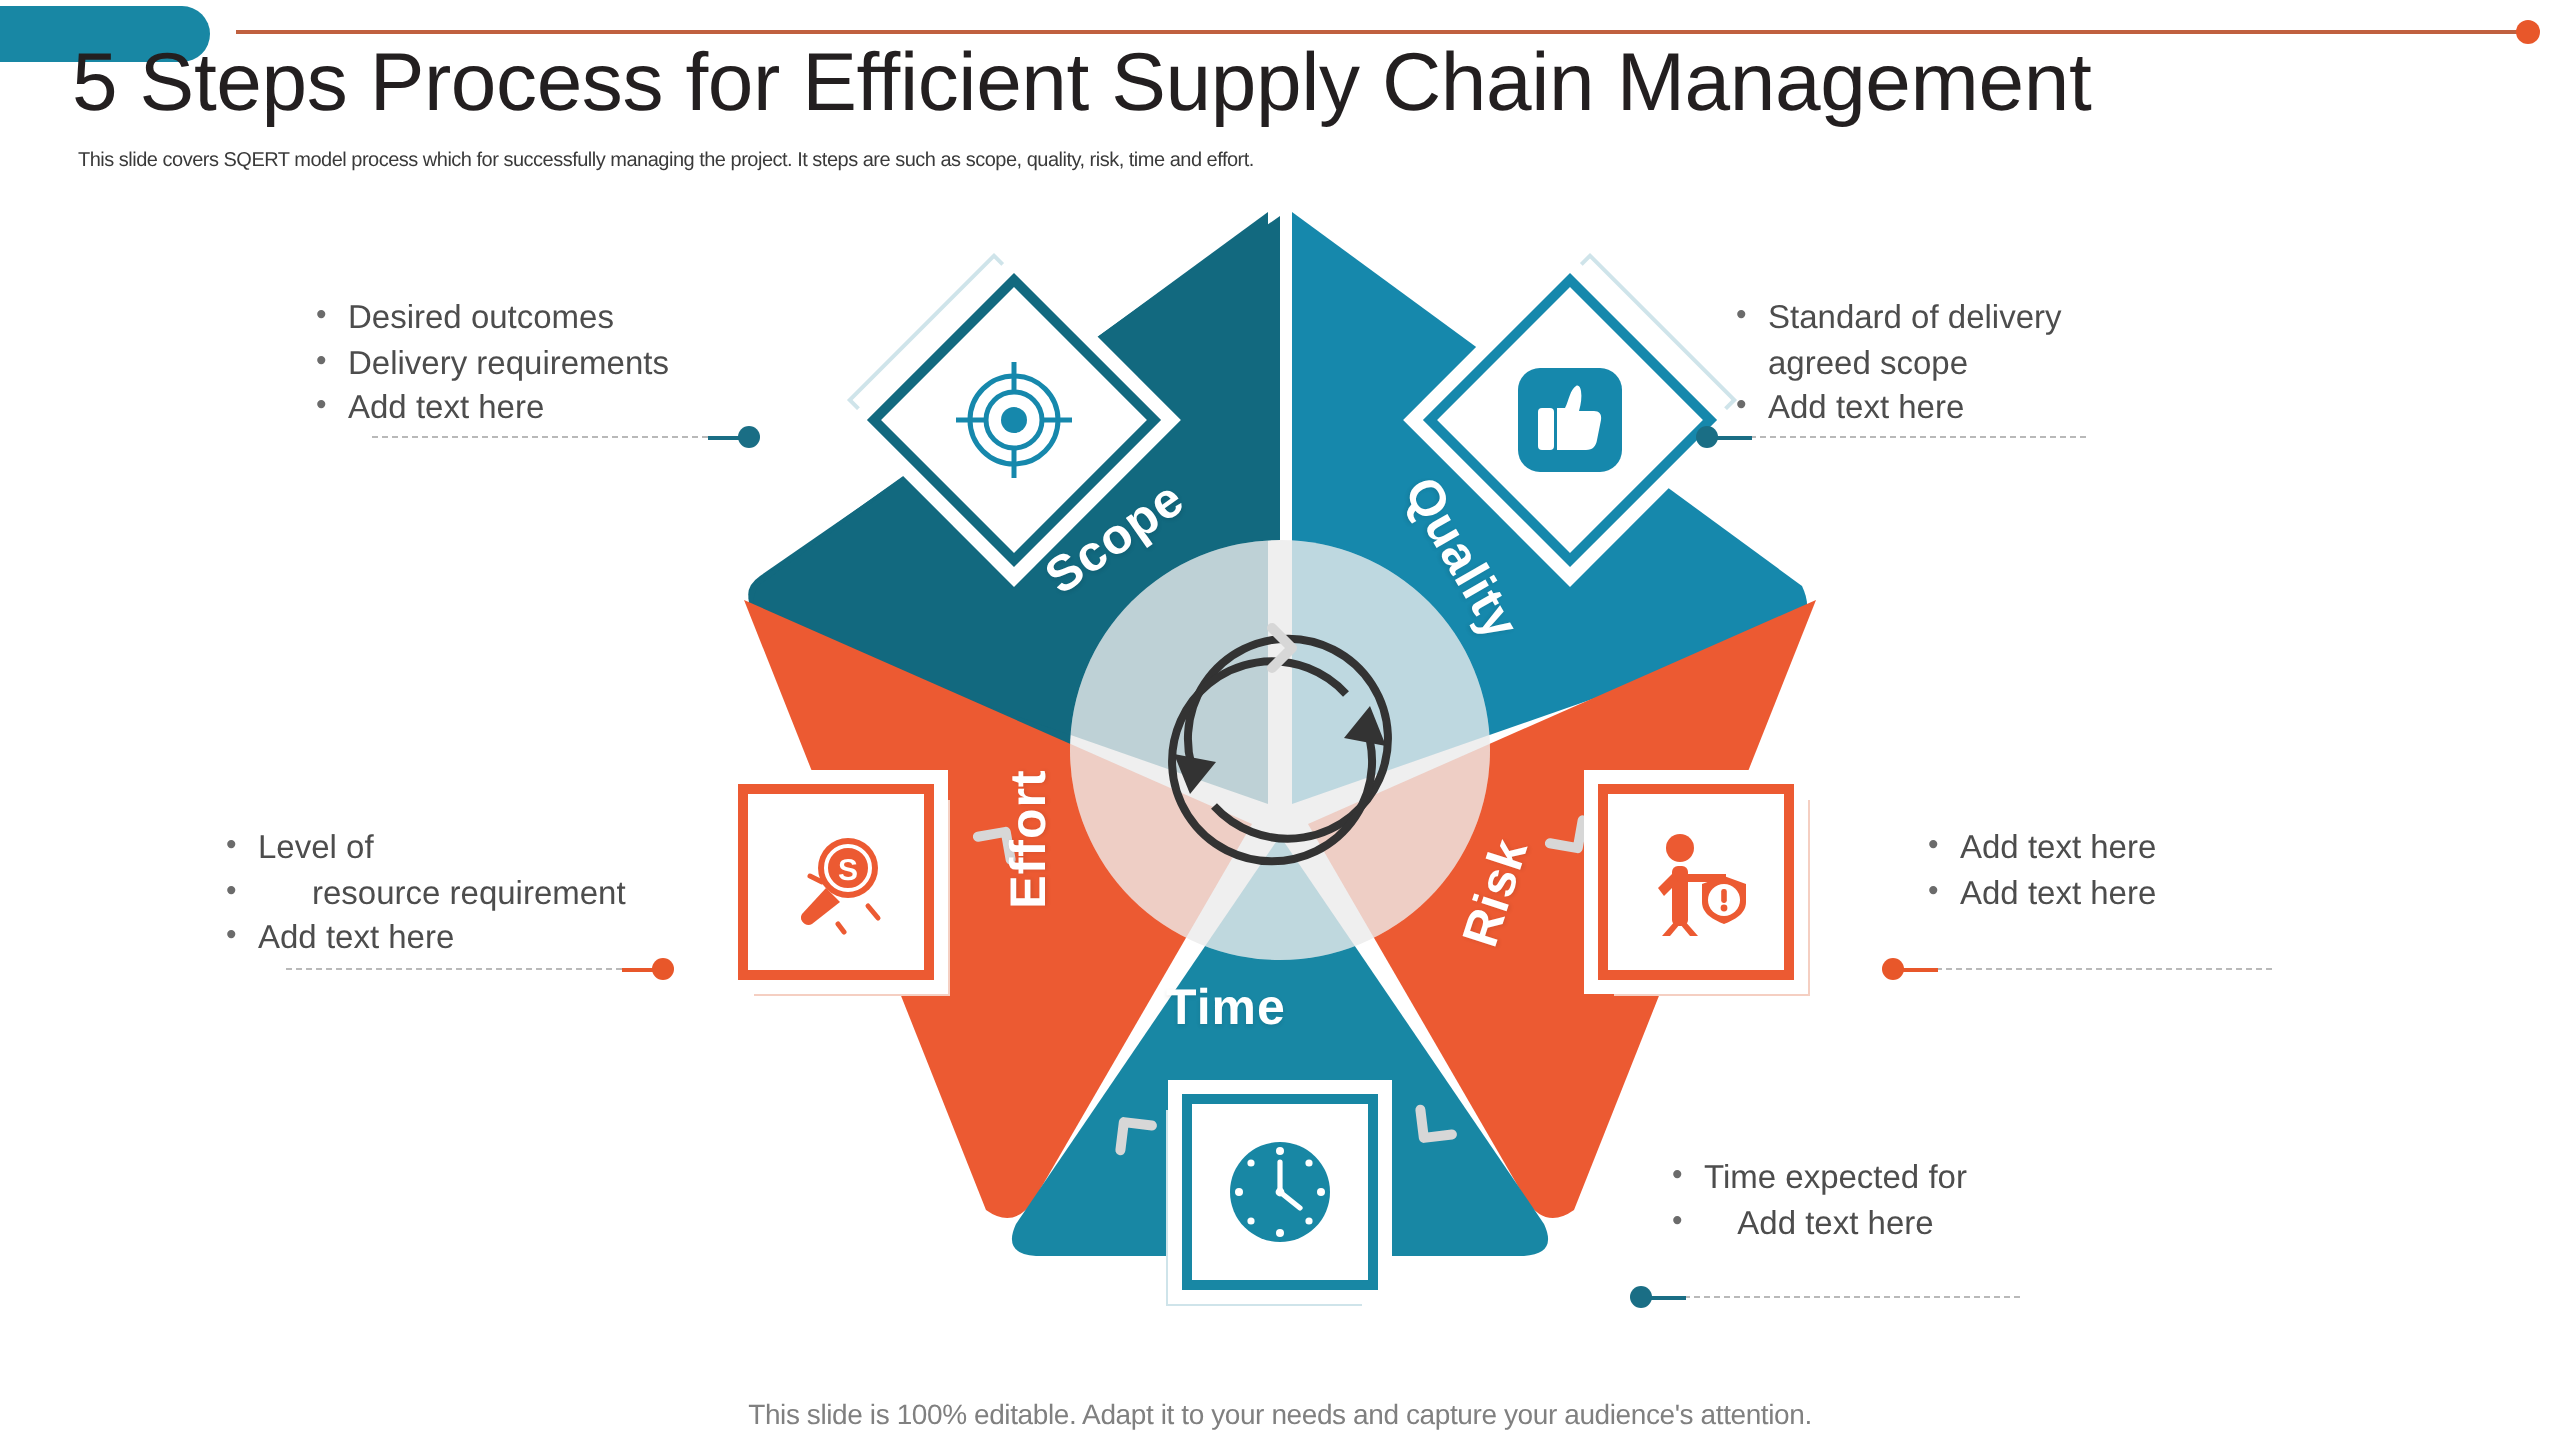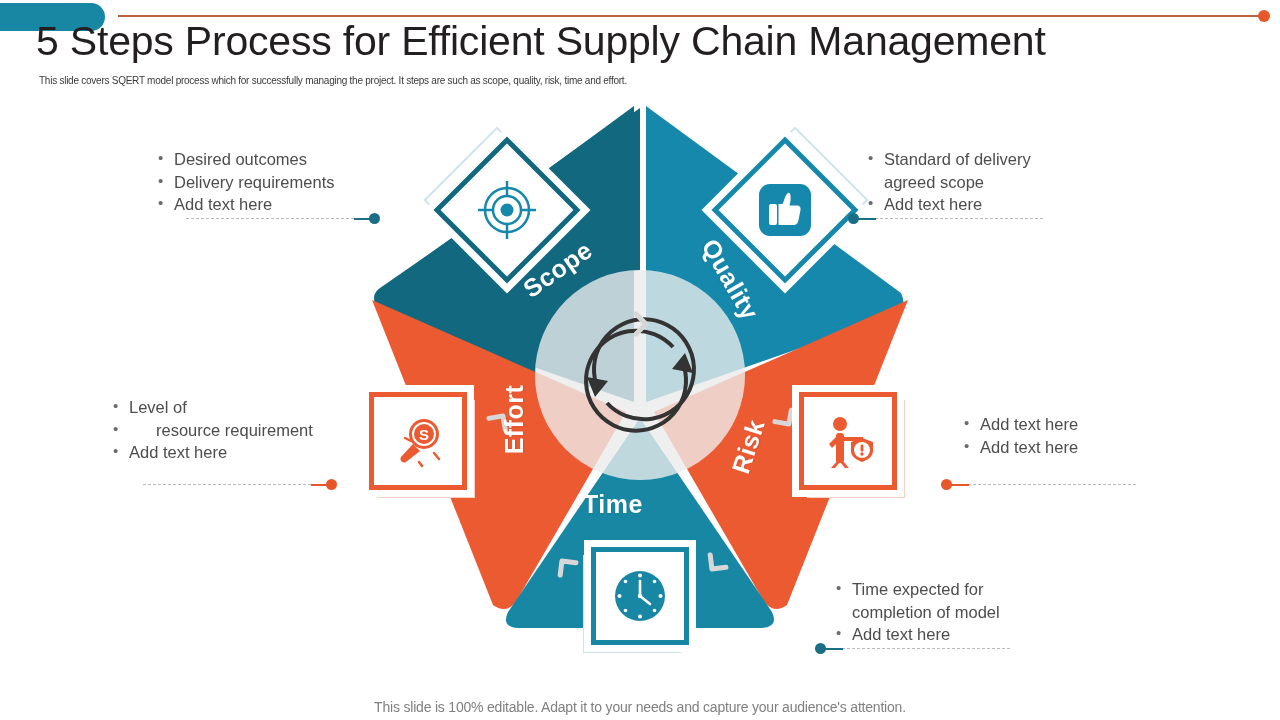--- a/index.html
+++ b/index.html
@@ -321,45 +321,44 @@
     <ul>
       <li class="b">Standard of delivery</li>
       <li class="cont">agreed scope</li>
       <li class="b">Add text here</li>
     </ul>
   </div>
   <div class="leader" style="left:875px; top:218px; width:168px;"></div>
   <div class="leader-solid" style="left:856px; top:218px; width:20px; background:#1a6e85;"></div>
   <div class="leader-dot" style="left:848px; top:213px; background:#1a6e85;"></div>
 
-  <div class="callout" style="left:111px; top:396px;">
+  <div class="callout" style="left:111px; top:413px;">
     <ul>
       <li class="b">Level of</li>
       <li class="b indent">resource requirement</li>
       <li class="b">Add text here</li>
     </ul>
   </div>
   <div class="leader" style="left:143px; top:484px; width:168px;"></div>
   <div class="leader-solid" style="left:311px; top:484px; width:20px; background:#e8572a;"></div>
   <div class="leader-dot" style="left:326px; top:479px; background:#e8572a;"></div>
 
   <div class="callout" style="left:962px; top:413px;">
     <ul>
       <li class="b">Add text here</li>
       <li class="b">Add text here</li>
     </ul>
   </div>
   <div class="leader" style="left:968px; top:484px; width:168px;"></div>
   <div class="leader-solid" style="left:949px; top:484px; width:20px; background:#e8572a;"></div>
   <div class="leader-dot" style="left:941px; top:479px; background:#e8572a;"></div>
 
-  <div class="callout" style="left:834px; top:578px;">
+  <div class="callout" style="left:834px; top:578px;text-align:center;">
     <ul>
       <li class="b">Time expected for</li>
-      <li class="cont">completion of model</li>
       <li class="b">Add text here</li>
     </ul>
   </div>
   <div class="leader" style="left:842px; top:648px; width:168px;"></div>
   <div class="leader-solid" style="left:823px; top:648px; width:20px; background:#1a6e85;"></div>
   <div class="leader-dot" style="left:815px; top:643px; background:#1a6e85;"></div>
 
   <div class="footer-note">This slide is 100% editable. Adapt it to your needs and capture your audience's attention.</div>
 
 </div>

